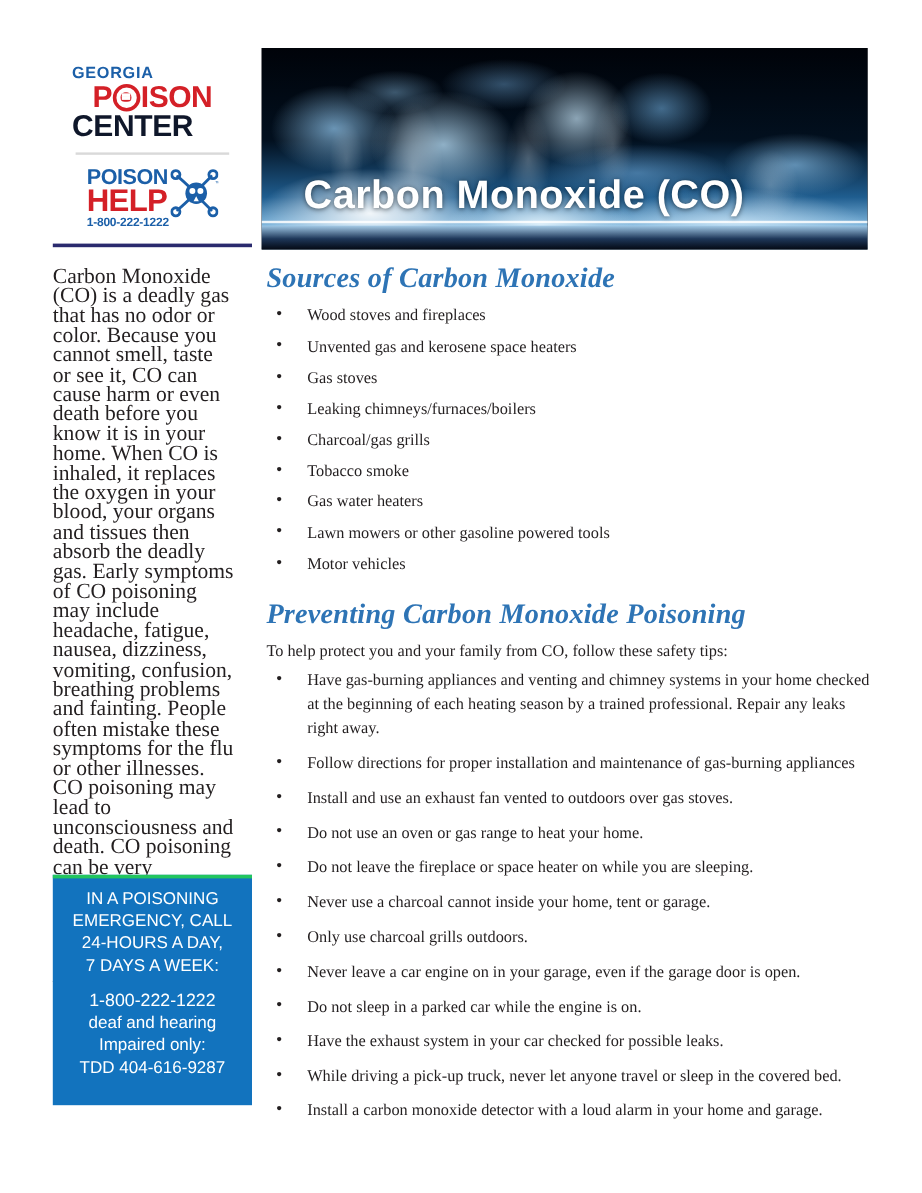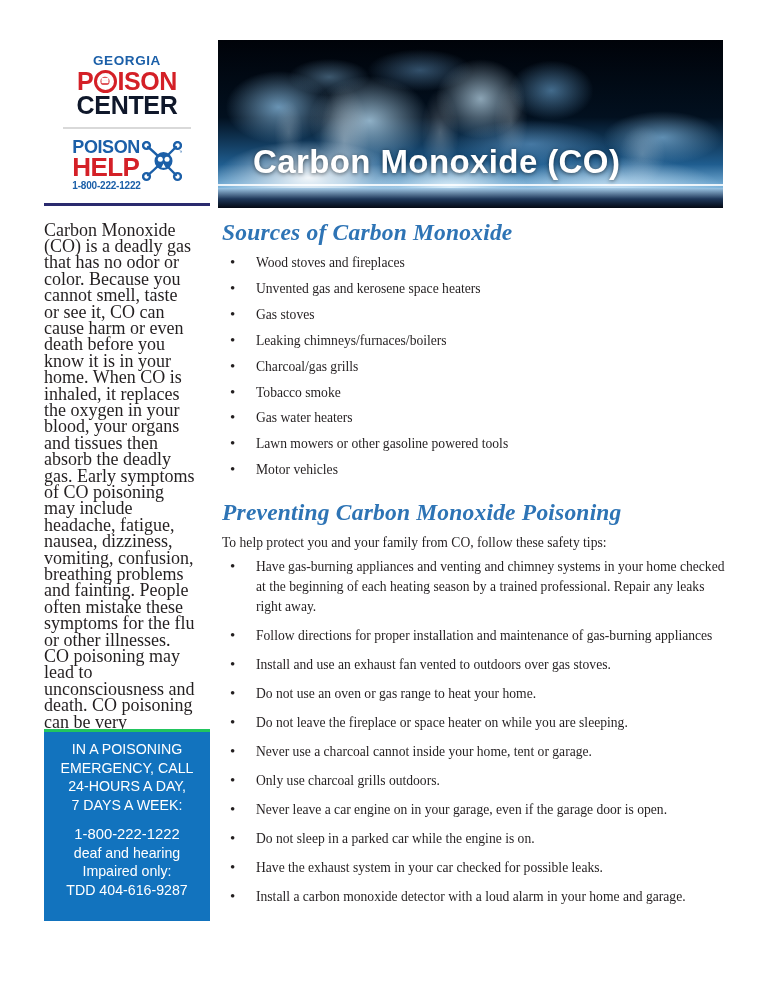--- a/index.html
+++ b/index.html
@@ -23,21 +23,20 @@
   .left-col {
     position: absolute;
     left: 44px;
     top: 40px;
     width: 166px;
   }
 
   .logo-gpc {
     width: 134px;
     margin: 14px auto 0 auto;
-    text-align: center;
     line-height: 1;
   }
   .gpc-georgia {
     font-family: "Liberation Sans", sans-serif;
     font-weight: bold;
     color: #1b5fa8;
     font-size: 13.5px;
     letter-spacing: 0.6px;
   }
   .gpc-poison {
@@ -389,17 +388,18 @@
         <li>Have gas-burning appliances and venting and chimney systems in your home checked at the beginning of each heating season by a trained professional. Repair any leaks right away.</li>
         <li>Follow directions for proper installation and maintenance of gas-burning appliances</li>
         <li>Install and use an exhaust fan vented to outdoors over gas stoves.</li>
         <li>Do not use an oven or gas range to heat your home.</li>
         <li>Do not leave the fireplace or space heater on while you are sleeping.</li>
         <li>Never use a charcoal cannot inside your home, tent or garage.</li>
         <li>Only use charcoal grills outdoors.</li>
         <li>Never leave a car engine on in your garage, even if the garage door is open.</li>
         <li>Do not sleep in a parked car while the engine is on.</li>
         <li>Have the exhaust system in your car checked for possible leaks.</li>
+        <li>While driving a pick-up truck, never let anyone travel or sleep in the covered bed.</li>
         <li>Install a carbon monoxide detector with a loud alarm in your home and garage.</li>
       </ul>
   </div>
 
 </div>
 
 </body></html>

